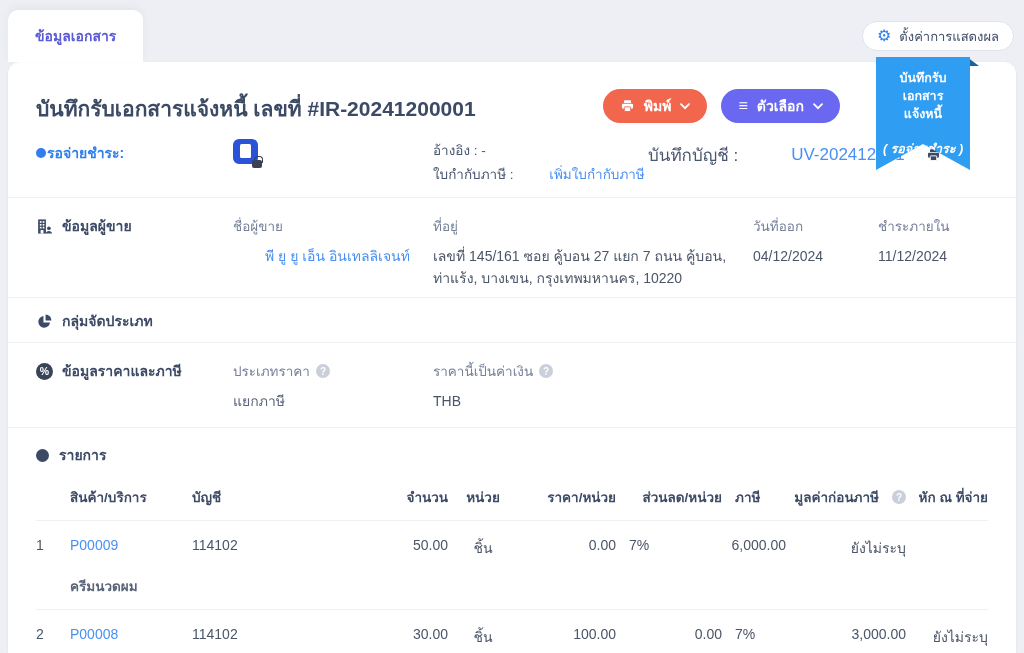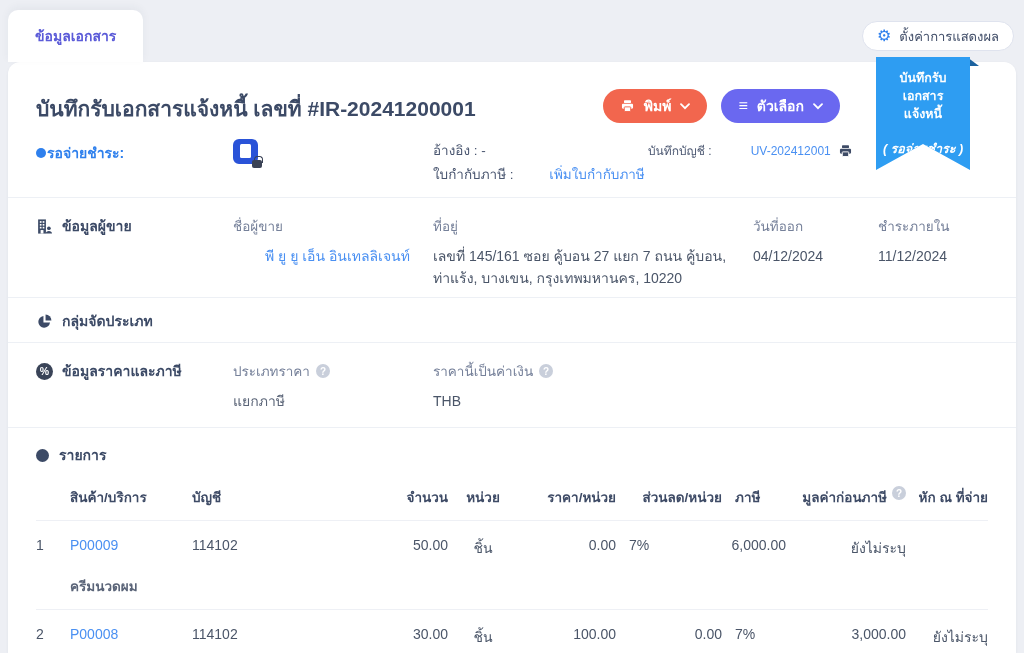--- a/index.html
+++ b/index.html
@@ -75,21 +75,21 @@
   
   .status-row { display:grid; grid-template-columns:197px 200px 215px 1fr; padding:14px 0 10px 28px; }
   .status { display:flex; align-items:center; gap:1px; color:var(--accent-blue,#2f80ed); font-weight:600; font-size:14px; align-self:start; margin-top:3px; }
   .dot { width:10px; height:10px; border-radius:50%; background:var(--accent-blue,#2f80ed); }
   .doc-lock { position:relative; width:25px; height:25px; border-radius:6px; background:#2a53d8; cursor:pointer; }
   .doc-page { position:absolute; left:7px; top:5px; width:11px; height:14px; background:#fff; border-radius:1.5px; }
   .lock-badge { position:absolute; right:-4px; bottom:-4px; width:10px; height:8px; background:#3a4255; border-radius:2px; }
   .lock-badge::before { content:""; position:absolute; left:1.5px; top:-4.5px; width:7px; height:6px; border:1.6px solid #3a4255; border-bottom:none; border-radius:3.5px 3.5px 0 0; }
   .refs { font-size:13.5px; line-height:24px; color:#4a5670; }
   .link { color:var(--link-blue,#4a90f2);padding-left:32px; }
-  .ledger { font-size:12px; color:#4a5670; display:flex; align-items:center; gap:7px; margin-top:2px; align-self:start; }
+  .ledger { font-size:17px; color:#4a5670; display:flex; align-items:center; gap:21px; margin-top:2px; align-self:start; }
 
   
   .section { border-top:1px solid #edf0f5; padding:17px 28px 8px 28px; display:grid; grid-template-columns:197px 200px 320px 125px 1fr; align-items:start; }
   .section.slim { padding:12px 28px 10px; }
   .section.pricing { padding-bottom:14px; }
   .sec-title { display:flex; align-items:center; gap:9px; font-weight:700; font-size:14px; color:#3c4a66; }
   .field-label { font-size:13.5px; color:#76819a; display:flex; gap:6px; align-items:center; }
   .field-value { margin-top:9px; font-size:14px; color:#4a5568; line-height:1.55; padding-right:22px; }
   .field-value.muted { color:#5b6578; }
   .help { width:14px; height:14px; border-radius:50%; background:#c9cfdb; color:#fff; font-size:10px; font-weight:700;
@@ -97,21 +97,21 @@
   .pct-icon { width:17px; height:17px; border-radius:50%; background:#3a4458; color:#fff; font-size:10.5px; font-weight:700;
           display:inline-flex; align-items:center; justify-content:center; }
   .circle-icon { width:13px; height:13px; border-radius:50%; background:#3c4a66; }
 
   
   .items-section { border-top:1px solid #edf0f5; padding-top:16px; }
   .items-title { display:flex; align-items:center; gap:10px; padding-left:28px; font-weight:700; font-size:14px; color:#3c4a66; }
   .table { margin:0 28px; }
   .thead, .trow { display:grid; grid-template-columns:34px 122px 190px 66px 70px 98px 106px 64px 120px 82px; }
   .thead { padding:20px 0 12px; font-size:13.5px; font-weight:600; color:#3e4b66; border-bottom:1px solid #eef0f5; }
-  .thead .with-help { display:flex; justify-content:flex-end; align-items:flex-start; gap:5px; }
+  .thead .with-help { display:flex; justify-content:flex-end; align-items:center; gap:13px; }
   .trow { padding:16px 0 12px; border-bottom:1px solid #eef0f5; font-size:14px; color:#4a5568; }
   .cell.right { text-align:right; }
   .cell.center { text-align:center; }
   .cell.taxc { padding-left:13px; }
   .code { color:var(--link-blue,#4a90f2); font-size:14px; }
   .pname { margin-top:22px; font-size:13.5px; color:#5a6478;font-weight:bold; }
 </style>
 </head>
 <body>
 

